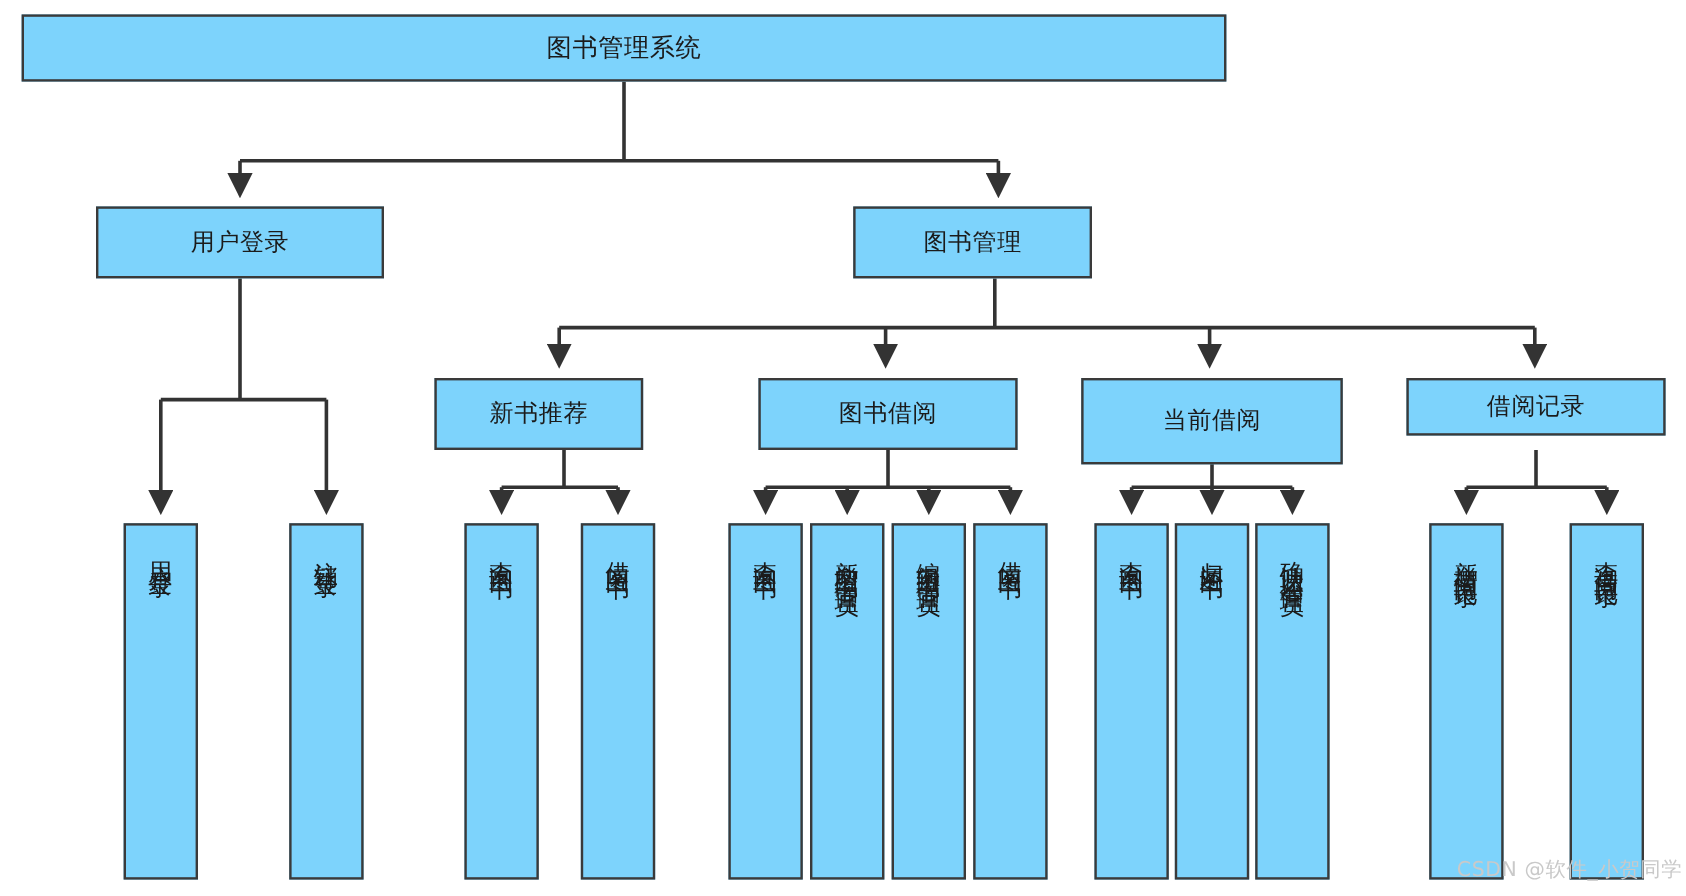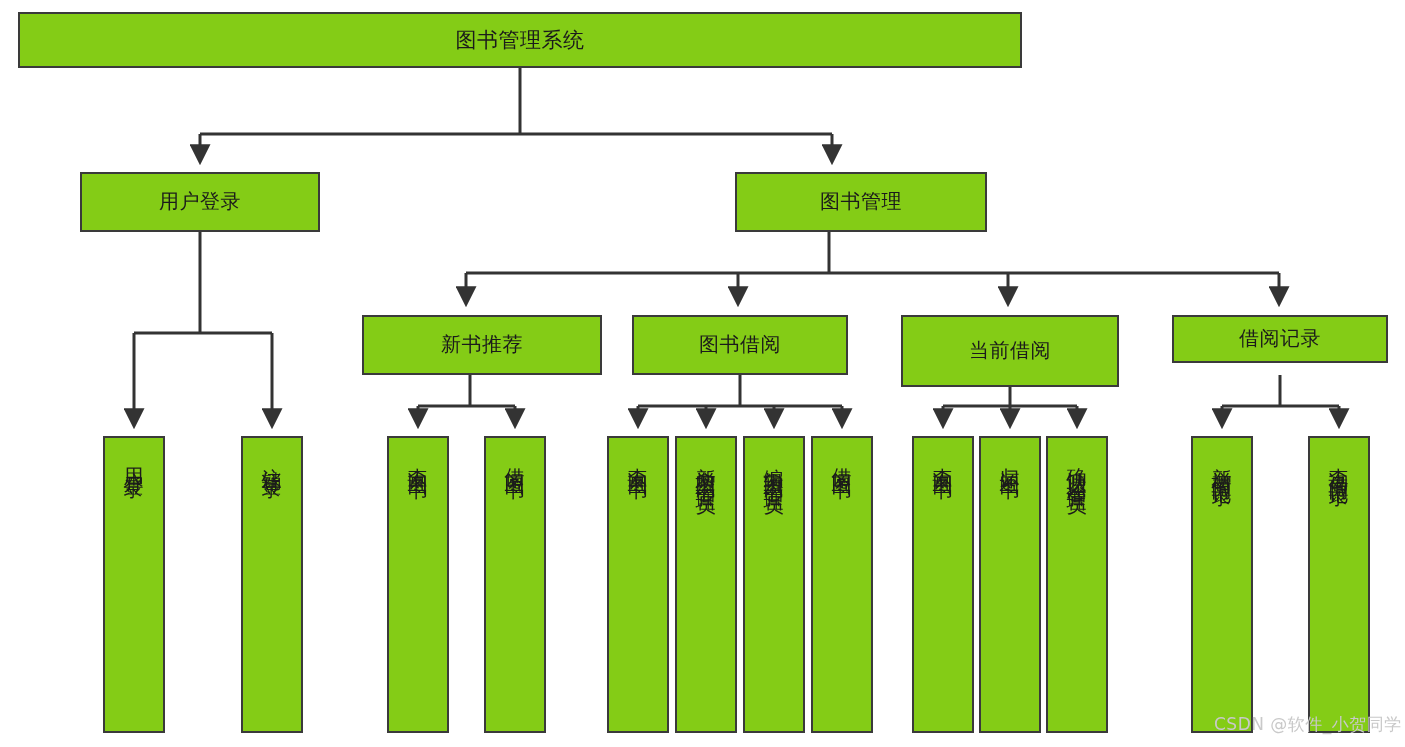--- a/index.html
+++ b/index.html
@@ -22,21 +22,21 @@
     position: absolute;
     left: 0;
     top: 0;
     width: 1405px;
     height: 747px;
     pointer-events: none;
   }
   .node {
     position: absolute;
     box-sizing: border-box;
-    background: #84cc16;
+    background: #7dd3fc;
     border: 2.5px solid #3a3a3a;
     display: flex;
     align-items: center;
     justify-content: center;
     color: #1b1b1b;
     line-height: 1.18;
     text-align: right;
   }
   .node-label {
     display: block;
@@ -127,25 +127,25 @@
     </g>
   </svg>
 
   <div class="node h root" style="left:18px; top:12px; width:1004px; height:56px;">
     <span class="node-label">图书管理系统</span>
   </div>
 
   <div class="node h lvl2" style="left:80px; top:172px; width:240px; height:60px;">
     <span class="node-label">用户登录</span>
   </div>
-  <div class="node h lvl2" style="left:711px; top:172px; width:252px; height:60px;margin-left:24px;">
+  <div class="node h lvl2" style="left:711px; top:172px; width:199px; height:60px;">
     <span class="node-label">图书管理</span>
   </div>
 
-  <div class="node h lvl3" style="left:362px; top:315px; width:240px; height:60px;">
+  <div class="node h lvl3" style="left:362px; top:315px; width:174px; height:60px;">
     <span class="node-label">新书推荐</span>
   </div>
   <div class="node h lvl3" style="left:632px; top:315px; width:216px; height:60px;">
     <span class="node-label">图书借阅</span>
   </div>
   <div class="node h lvl3" style="left:901px; top:315px; width:218px; height:72px;">
     <span class="node-label">当前借阅</span>
   </div>
   <div class="node h lvl3" style="left:1172px; top:315px; width:216px; height:48px;">
     <span class="node-label">借阅记录</span>

